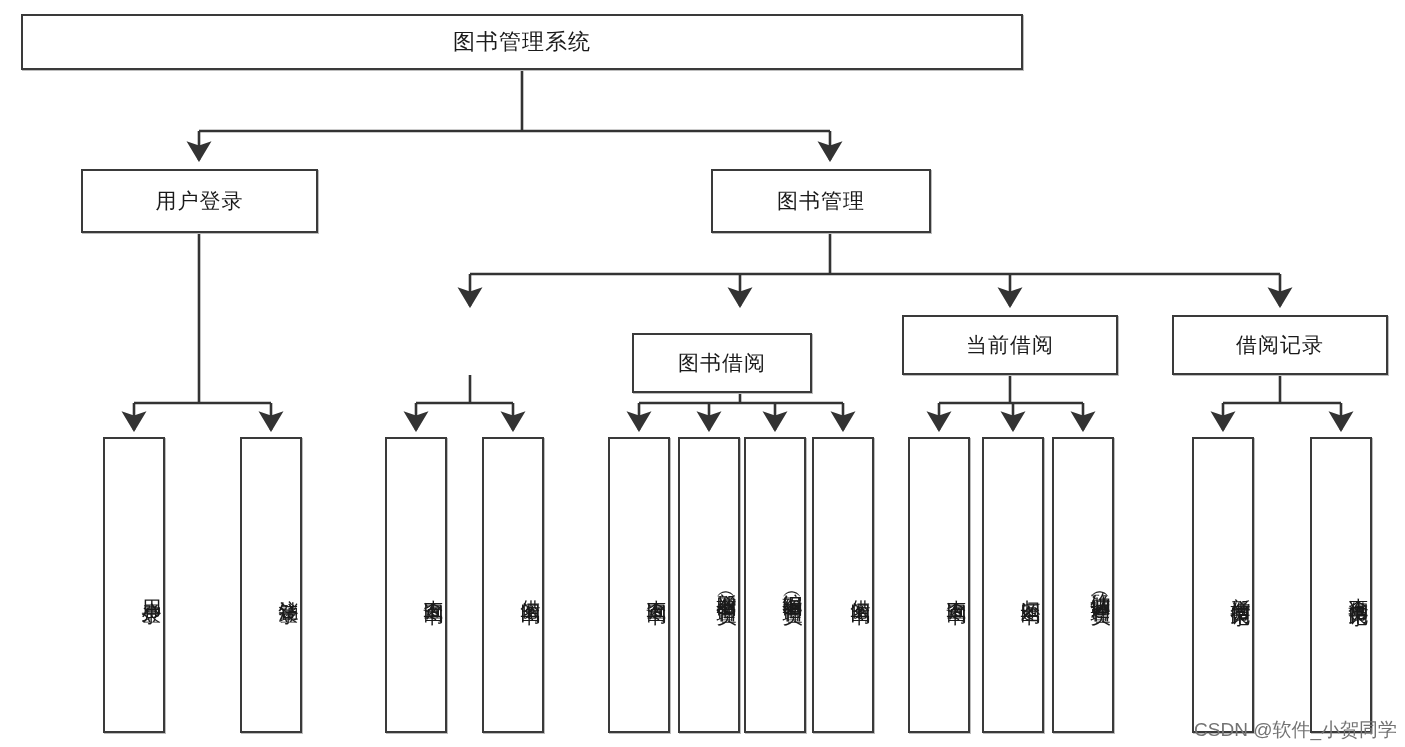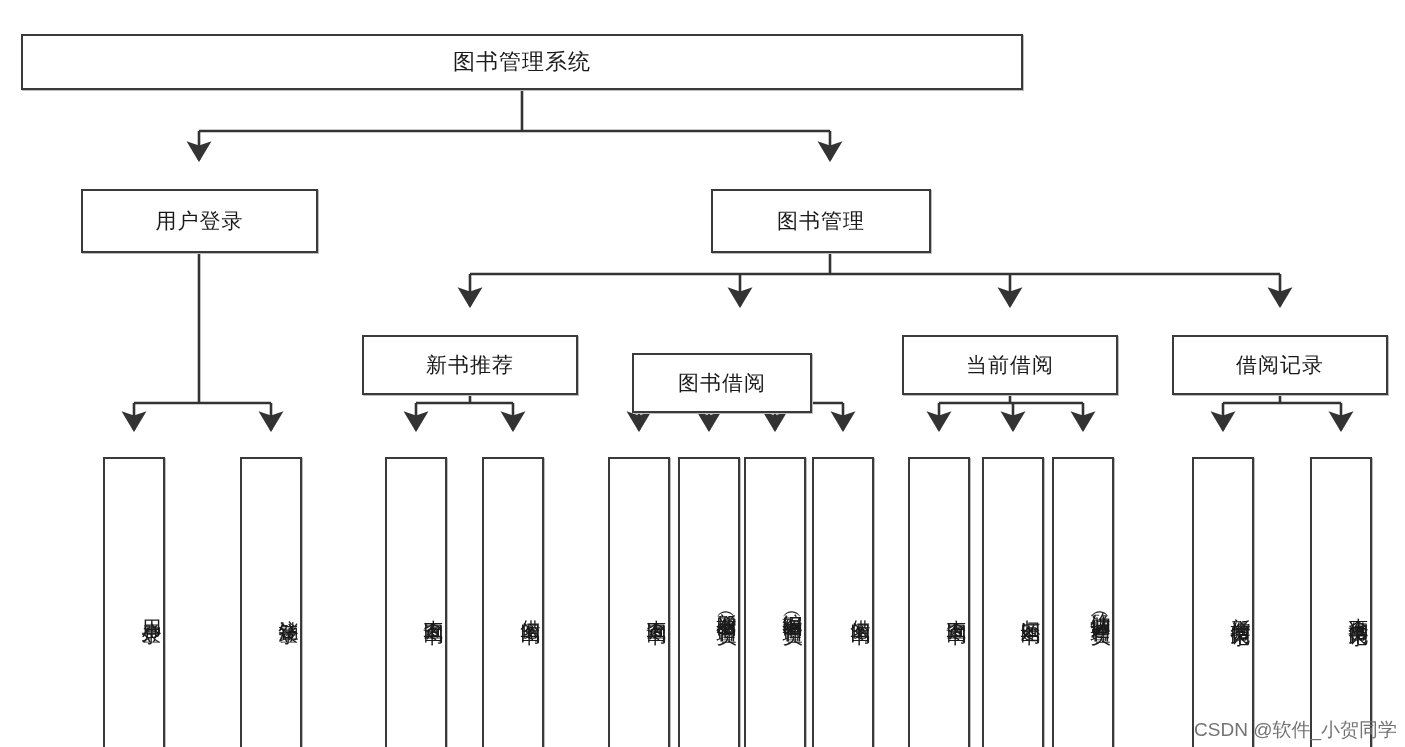--- a/index.html
+++ b/index.html
@@ -9,21 +9,20 @@
   .node{
     position:absolute;
     box-sizing:border-box;
     background:#ffffff;
     border:2px solid #3a3a3a;
     display:flex;
     align-items:center;
     justify-content:center;
     color:#1a1a1a;
     z-index:3;
-    margin-top:20px;
   }
   .node.root,.node.l2,.node.l3{
     font-size:21px;
     letter-spacing:1px;
     box-shadow:1px 1px 0 0 #bdbdbd;
   }
   .node.root{font-size:22px;}
   .node.leaf{
     font-size:20px;
     writing-mode:vertical-rl;
@@ -100,21 +99,20 @@
       <path d="M1223,403 L1223,430" marker-end="url(#arrow)"></path>
       <path d="M1341,403 L1341,430" marker-end="url(#arrow)"></path>
     </g>
   </svg>
 
   <div class="node root" id="n-root" style="left: 21px; top: 14px; width: 1002px; height: 56px;">图书管理系统</div>
 
   <div class="node l2" id="n-l2-0" style="left: 81px; top: 169px; width: 237px; height: 64px;">用户登录</div>
   <div class="node l2" id="n-l2-1" style="left: 711px; top: 169px; width: 220px; height: 64px;">图书管理</div>
 
-  <div class="node l3" id="n-l3-0" style="left: 362px; top: 315px; width: 216px; height: 60px;">新书推荐</div>
   <div class="node l3" id="n-l3-1" style="left: 632px; top: 333px; width: 180px; height: 60px;">图书借阅</div>
   <div class="node l3" id="n-l3-3" style="left: 1172px; top: 315px; width: 216px; height: 60px;">借阅记录</div>
   <div class="node l3" id="n-l3-2" style="left: 902px; top: 315px; width: 216px; height: 60px;">当前借阅</div>
 
   <div class="node leaf" id="n-lf-0" style="left: 103px; top: 437px; width: 62px; height: 296px;">用户登录</div>
   <div class="node leaf" id="n-lf-1" style="left: 240px; top: 437px; width: 62px; height: 296px;">注销登录</div>
   <div class="node leaf" id="n-lf-2" style="left: 385px; top: 437px; width: 62px; height: 296px;">查询图书</div>
   <div class="node leaf" id="n-lf-3" style="left: 482px; top: 437px; width: 62px; height: 296px;">借阅图书</div>
   <div class="node leaf" id="n-lf-4" style="left: 608px; top: 437px; width: 62px; height: 296px;">查询图书</div>
   <div class="node leaf tall" id="n-lf-5" style="left: 678px; top: 437px; width: 62px; height: 296px;">新增图书（管理员）</div>

